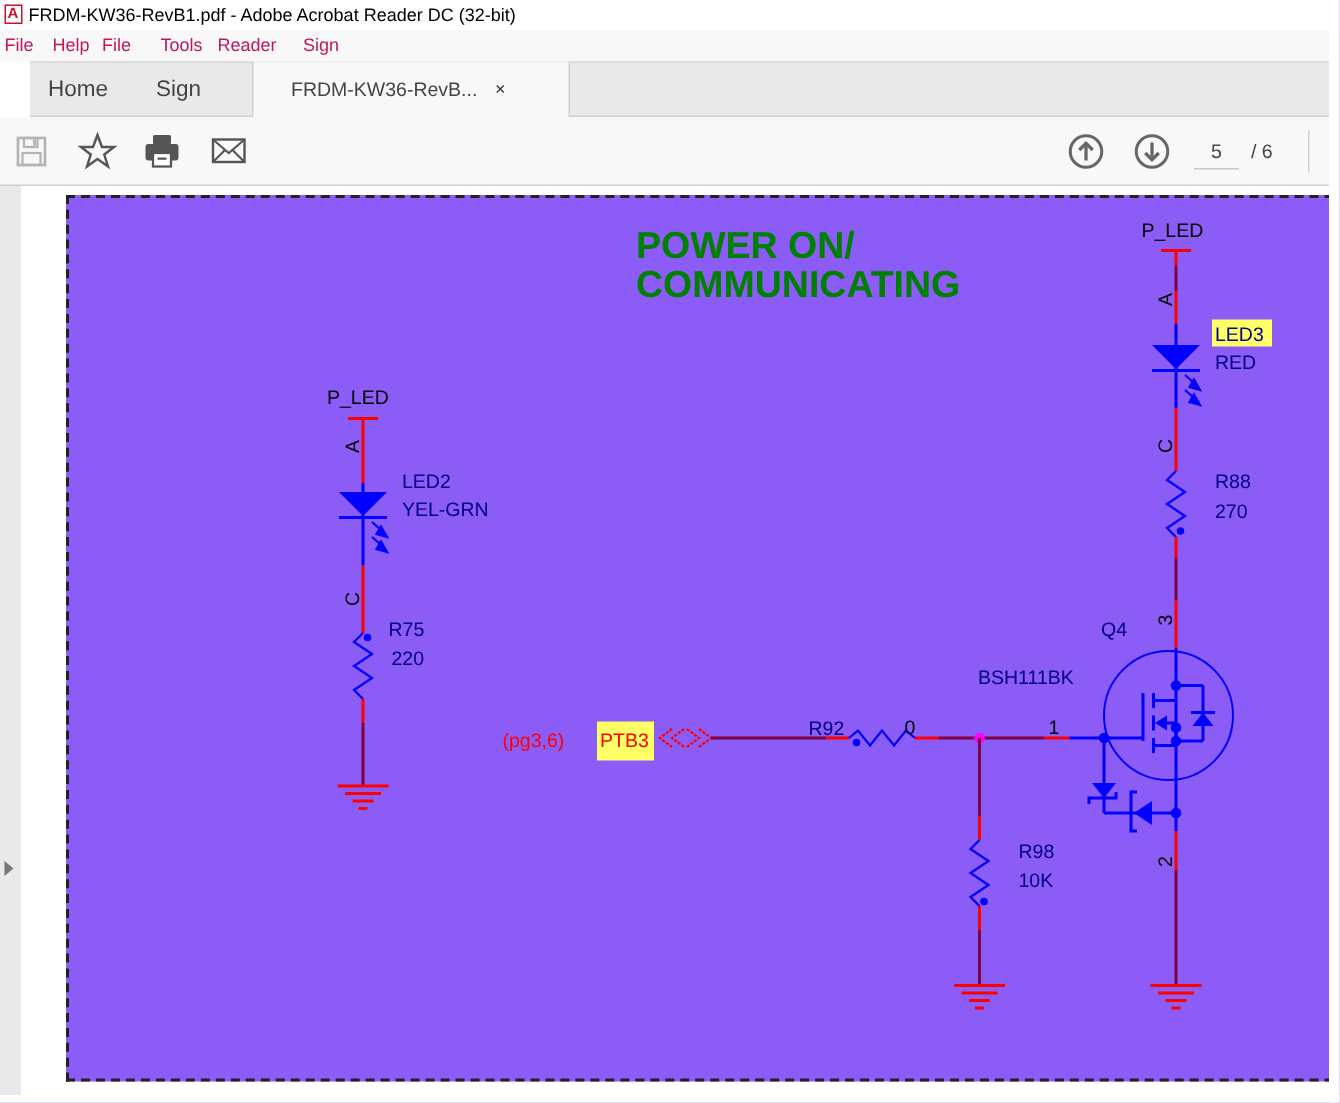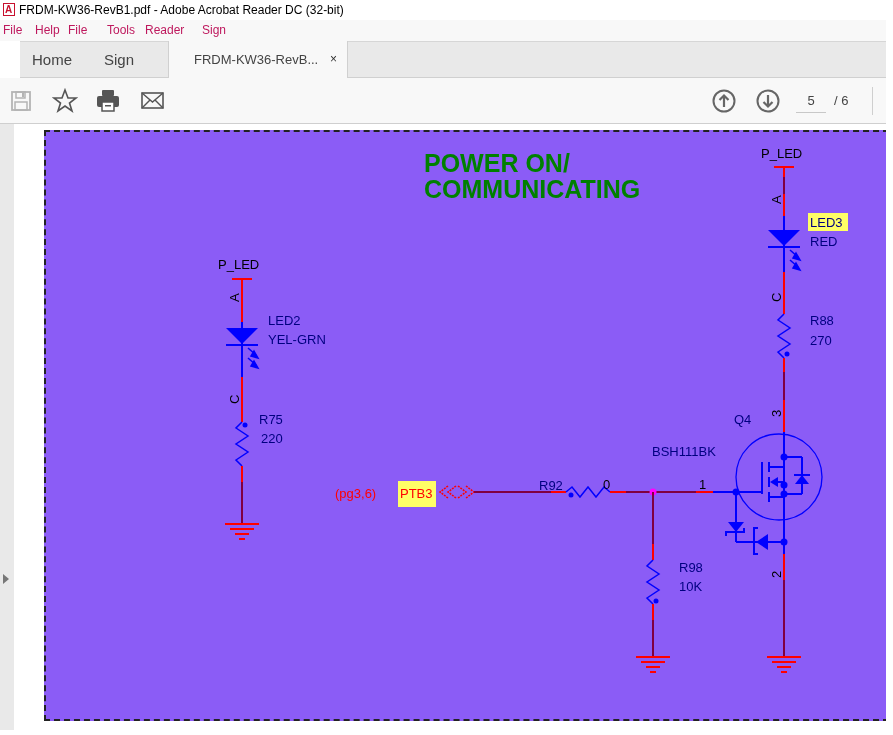--- a/index.html
+++ b/index.html
@@ -29,21 +29,21 @@
   }
   .menubar span { position: absolute; top: 0; color: #be185d; }
   .tabbar {
     position: absolute; left: 0; top: 41px; width: 100%; height: 37px;
     background: #e9e9e9; border-top: 1px solid #d6d6d6; border-bottom: 1px solid #d0d0d0;
     box-sizing: border-box;
     margin-left: 20px;
   }
   .tabbar .nav-tab { position: absolute; top: 0; line-height: 36px; font-size: 15px; color: #444; }
   .tabbar .doc-tab {
-    position: absolute; left: 148px; top: -1px; width: 180px; height: 37px;
+    position: absolute; left: 148px; top: -1px; width: 212px; height: 37px;
     background: #f8f8f8; border-left: 1px solid #d0d0d0; border-right: 1px solid #d0d0d0;
     box-sizing: border-box; font-size: 13px; line-height: 37px; color: #444;
   }
   .tabbar .doc-tab .lbl { position: absolute; left: 25px; }
   .tabbar .doc-tab .close { position: absolute; left: 161px; font-size: 12px; color: #333; }
   .toolbar {
     position: absolute; left: 0; top: 78px; width: 100%; height: 46px;
     background: #f8f8f8; border-bottom: 1px solid #cfcfcf; box-sizing: border-box;
   }
   .tool { position: absolute; top: 10px; width: 26px; height: 26px; }

